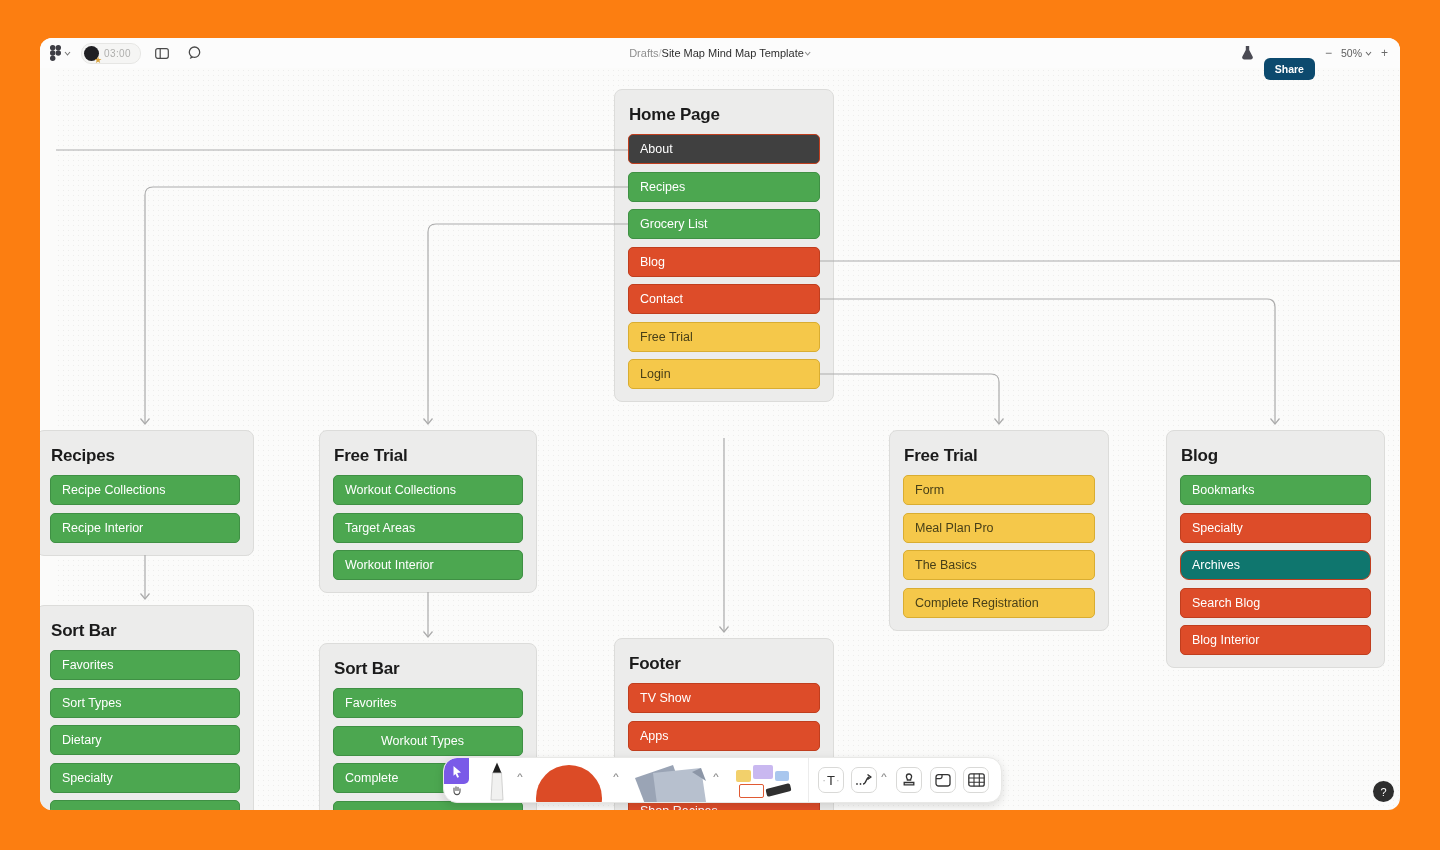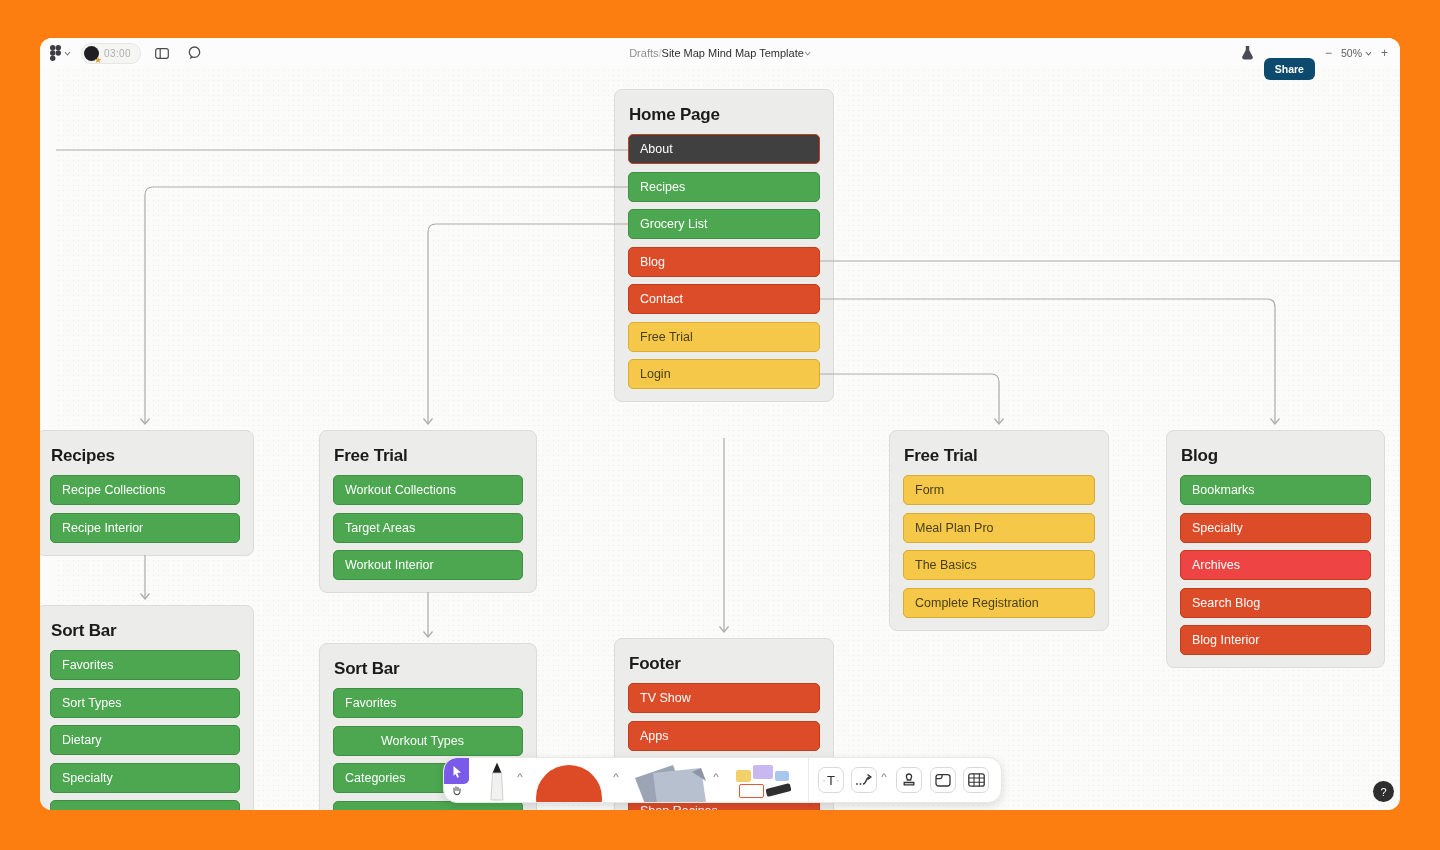--- a/index.html
+++ b/index.html
@@ -160,42 +160,42 @@
         <div class="mm-box" style="left: 263px; top: 362px; width: 218px;">
           <div class="mm-title">Free Trial</div>
           <div class="mm-item" style="background: rgb(76, 167, 80); border-color: rgb(63, 144, 68); color: rgb(255, 255, 255);">Workout Collections</div>
           <div class="mm-item" style="background: rgb(76, 167, 80); border-color: rgb(63, 144, 68); color: rgb(255, 255, 255);">Target Areas</div>
           <div class="mm-item" style="background: rgb(76, 167, 80); border-color: rgb(63, 144, 68); color: rgb(255, 255, 255);">Workout Interior</div>
         </div>
         <div class="mm-box" style="left: 263px; top: 575px; width: 218px;">
           <div class="mm-title">Sort Bar</div>
           <div class="mm-item" style="background: rgb(76, 167, 80); border-color: rgb(63, 144, 68); color: rgb(255, 255, 255);">Favorites</div>
           <div class="mm-item" style="background: rgb(76, 167, 80); border-color: rgb(63, 144, 68); color: rgb(255, 255, 255); padding-left: 47px;">Workout Types</div>
-          <div class="mm-item" style="background: rgb(76, 167, 80); border-color: rgb(63, 144, 68); color: rgb(255, 255, 255);">Categories</div>
+          <div class="mm-item" style="background: rgb(76, 167, 80); border-color: rgb(63, 144, 68); color: rgb(255, 255, 255);">Complete</div>
           <div class="mm-item" style="background: rgb(76, 167, 80); border-color: rgb(63, 144, 68); color: rgb(255, 255, 255);"></div>
         </div>
         <div class="mm-box" style="left: 558px; top: 570px; width: 220px;">
           <div class="mm-title">Footer</div>
           <div class="mm-item" style="background: rgb(221, 76, 41); border-color: rgb(192, 62, 30); color: rgb(255, 255, 255);">TV Show</div>
           <div class="mm-item" style="background: rgb(221, 76, 41); border-color: rgb(192, 62, 30); color: rgb(255, 255, 255);">Apps</div>
           <div class="mm-item" style="background: rgb(221, 76, 41); border-color: rgb(192, 62, 30); color: rgb(255, 255, 255);"></div>
           <div class="mm-item" style="background: rgb(221, 76, 41); border-color: rgb(192, 62, 30); color: rgb(255, 255, 255);">Shop Recipes</div>
         </div>
         <div class="mm-box" style="left: 833px; top: 362px; width: 220px;">
           <div class="mm-title">Free Trial</div>
           <div class="mm-item" style="background: rgb(245, 200, 74); border-color: rgb(217, 173, 49); color: rgb(71, 63, 24);">Form</div>
           <div class="mm-item" style="background: rgb(245, 200, 74); border-color: rgb(217, 173, 49); color: rgb(71, 63, 24);">Meal Plan Pro</div>
           <div class="mm-item" style="background: rgb(245, 200, 74); border-color: rgb(217, 173, 49); color: rgb(71, 63, 24);">The Basics</div>
           <div class="mm-item" style="background: rgb(245, 200, 74); border-color: rgb(217, 173, 49); color: rgb(71, 63, 24);">Complete Registration</div>
         </div>
         <div class="mm-box" style="left: 1110px; top: 362px; width: 219px;">
           <div class="mm-title">Blog</div>
           <div class="mm-item" style="background: rgb(76, 167, 80); border-color: rgb(63, 144, 68); color: rgb(255, 255, 255);">Bookmarks</div>
           <div class="mm-item" style="background: rgb(221, 76, 41); border-color: rgb(192, 62, 30); color: rgb(255, 255, 255);">Specialty</div>
-          <div class="mm-item" style="background: #ef4444; border-color: rgb(192, 62, 30); color: rgb(255, 255, 255);">Archives</div>
+          <div class="mm-item" style="background: #0f766e; border-color: rgb(192, 62, 30); color: rgb(255, 255, 255); border-radius: 9px;">Archives</div>
           <div class="mm-item" style="background: rgb(221, 76, 41); border-color: rgb(192, 62, 30); color: rgb(255, 255, 255);">Search Blog</div>
           <div class="mm-item" style="background: rgb(221, 76, 41); border-color: rgb(192, 62, 30); color: rgb(255, 255, 255);">Blog Interior</div>
         </div>
       </div>
     <svg id="connectors" width="1360" height="742">
         <path d="M0 82 L572 82" fill="none" stroke="#ABABAB" stroke-width="1.2"></path>
         <path d="M572 119 L97 119 Q89 119 89 127 L89 356" fill="none" stroke="#ABABAB" stroke-width="1.2"></path>
         <path d="M84.5 350.5 L89 356 L93.5 350.5" fill="none" stroke="#ABABAB" stroke-width="1.2"></path>
         <path d="M572 156 L380 156 Q372 156 372 164 L372 356" fill="none" stroke="#ABABAB" stroke-width="1.2"></path>
         <path d="M367.5 350.5 L372 356 L376.5 350.5" fill="none" stroke="#ABABAB" stroke-width="1.2"></path>

